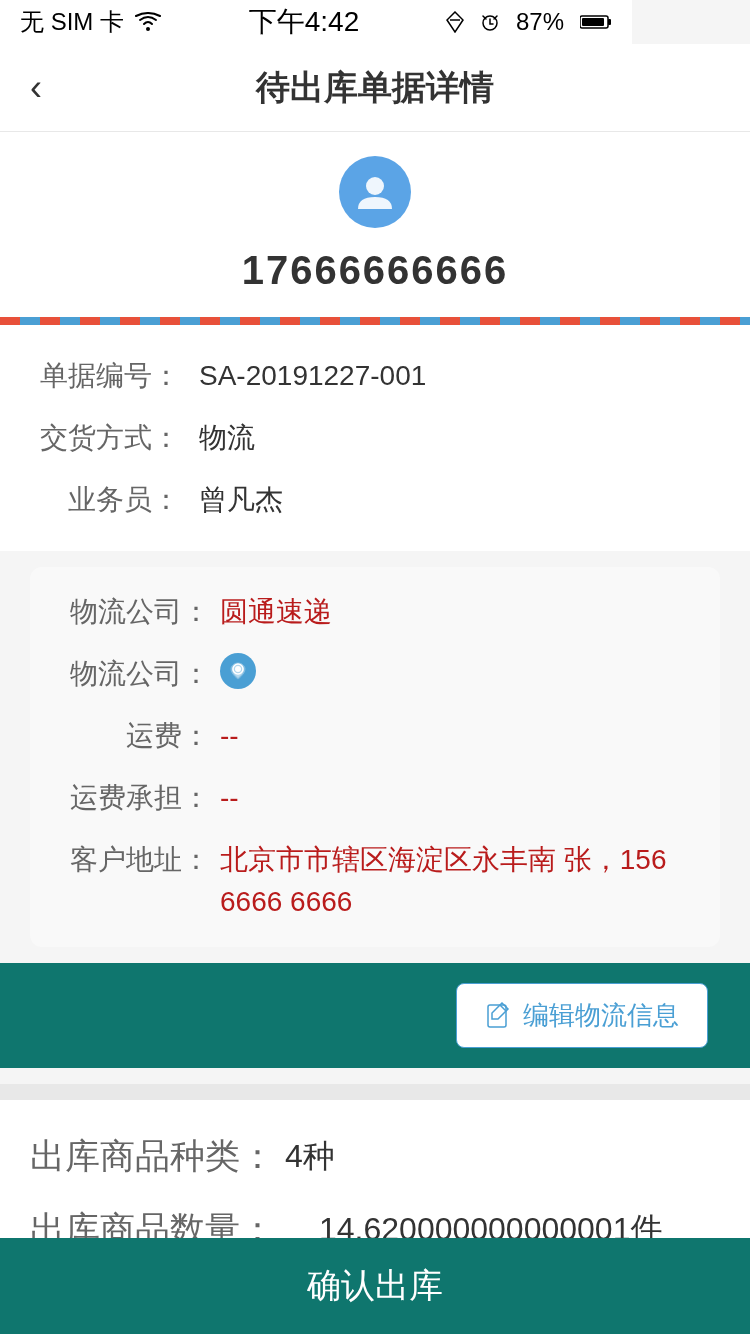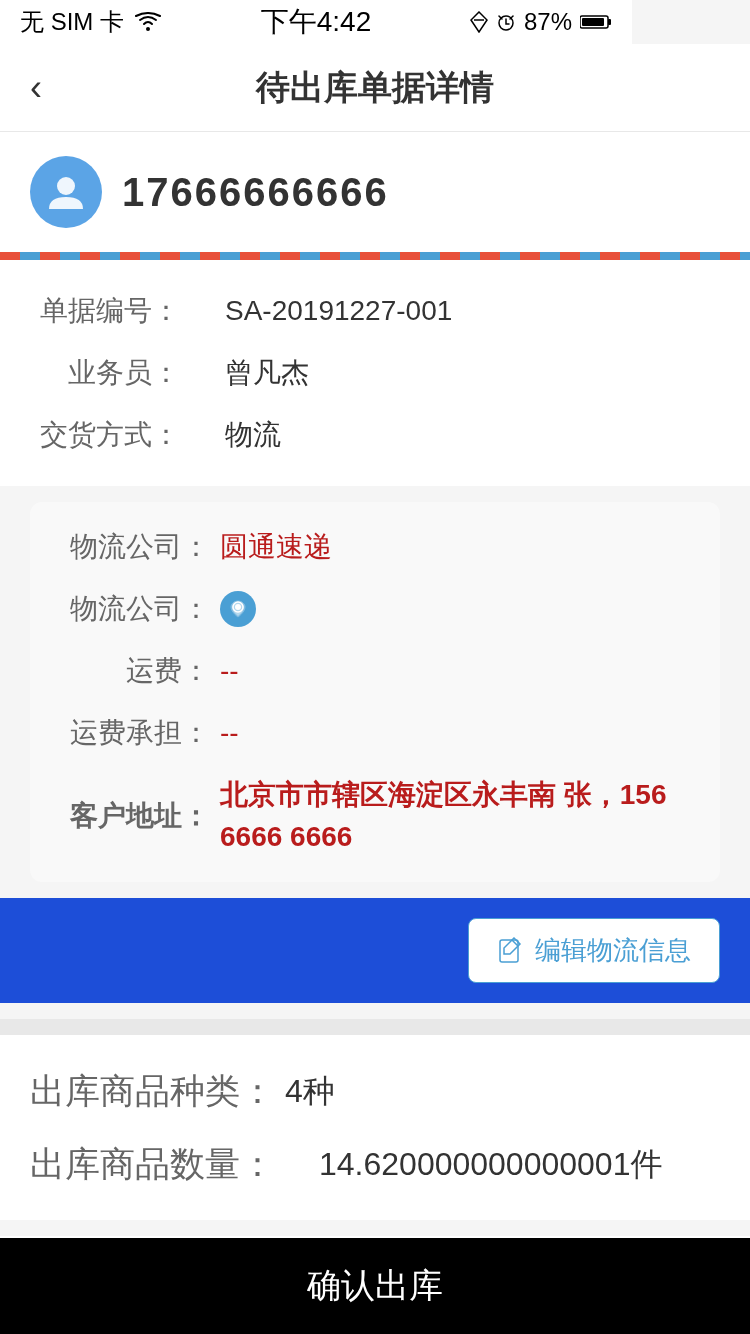--- a/index.html
+++ b/index.html
@@ -20,21 +20,21 @@
       background: #fff;
       display: flex;
       align-items: center;
       justify-content: space-between;
       padding: 0 20px;
       font-size: 24px;
       color: #000;
     }
     .status-left { display: flex; align-items: center; gap: 10px; }
     .status-center { font-size: 28px; font-weight: 500; }
-    .status-right { display: flex; align-items: center; gap: 8px; font-size: 24px; }
+    .status-right { display: flex; align-items: center; gap: 16px; font-size: 24px; }
 
     
     .nav-bar {
       width: 750px;
       height: 88px;
       background: #fff;
       display: flex;
       align-items: center;
       justify-content: center;
       position: relative;
@@ -55,20 +55,21 @@
       color: #333;
     }
 
     
     .user-header {
       background: #fff;
       padding: 24px 30px;
       display: flex;
       align-items: center;
       gap: 20px;
+      flex-direction: column;
     }
     .user-avatar {
       width: 72px;
       height: 72px;
       border-radius: 50%;
       background: #5ba4e6;
       display: flex;
       align-items: center;
       justify-content: center;
     }
@@ -94,21 +95,20 @@
     .info-section {
       background: #fff;
       padding: 30px 30px;
       margin-bottom: 16px;
     }
     .info-row {
       display: flex;
       align-items: center;
       margin-bottom: 20px;
       line-height: 1.5;
-      gap: 26px;
     }
     .info-row:last-child { margin-bottom: 0; }
     .info-label {
       color: #666;
       font-size: 28px;
       min-width: 150px;
       text-align: right;
       margin-right: 10px;
       white-space: nowrap;
     }
@@ -121,25 +121,25 @@
 
     
     .logistics-card {
       background: #f9f9f9;
       border-radius: 12px;
       margin: 0 30px 16px;
       padding: 24px 30px;
     }
     .logistics-row {
       display: flex;
-      align-items: center;
+      align-items: flex-start;
       margin-bottom: 20px;
       line-height: 1.5;
     }
-    .logistics-row:last-child { margin-bottom: 0; font-weight: bold; }
+    .logistics-row:last-child { margin-bottom: 0; }
     .logistics-label {
       color: #666;
       font-size: 28px;
       min-width: 150px;
       text-align: right;
       margin-right: 10px;
       white-space: nowrap;
     }
     .logistics-value {
       color: #b91c1c;
@@ -157,22 +157,22 @@
       background: #4a9fd4;
       border-radius: 50%;
       display: flex;
       align-items: center;
       justify-content: center;
       flex-shrink: 0;
     }
 
     
     .edit-btn-row {
-      background: #1d4ed8;
-      padding: 20px 30px;
+      background: #0f766e;
+      padding: 20px 42px;
       display: flex;
       justify-content: flex-end;
       margin-bottom: 16px;
     }
     .edit-btn {
       border: 1px solid #4a9fd4;
       border-radius: 8px;
       padding: 14px 28px;
       color: #4a9fd4;
       font-size: 26px;
@@ -229,21 +229,21 @@
       background: #fff;
       cursor: pointer;
     }
 
     
     .bottom-bar {
       position: fixed;
       bottom: 0;
       left: 0;
       width: 750px;
-      background: #000000;
+      background: #0f766e;
       height: 96px;
       display: flex;
       align-items: center;
       justify-content: center;
       cursor: pointer;
     }
     .confirm-text {
       color: #fff;
       font-size: 34px;
       font-weight: 500;
@@ -306,26 +306,26 @@
   </div>
 
   <div class="dashed-divider"></div>
 
   <div class="info-section">
     <div class="info-row">
       <span class="info-label">单据编号：</span>
       <span class="info-value">SA-20191227-001</span>
     </div>
     <div class="info-row">
+      <span class="info-label">交货方式：</span>
+      <span class="info-value">物流</span>
+    </div>
+    <div class="info-row">
       <span class="info-label">业务员：</span>
       <span class="info-value">曾凡杰</span>
-    </div>
-    <div class="info-row">
-      <span class="info-label">交货方式：</span>
-      <span class="info-value">物流</span>
     </div>
   </div>
 
   <div class="logistics-card">
     <div class="logistics-row">
       <span class="logistics-label">物流公司：</span>
       <span class="logistics-value">圆通速递</span>
     </div>
     <div class="logistics-row">
       <span class="logistics-label">物流公司：</span>

